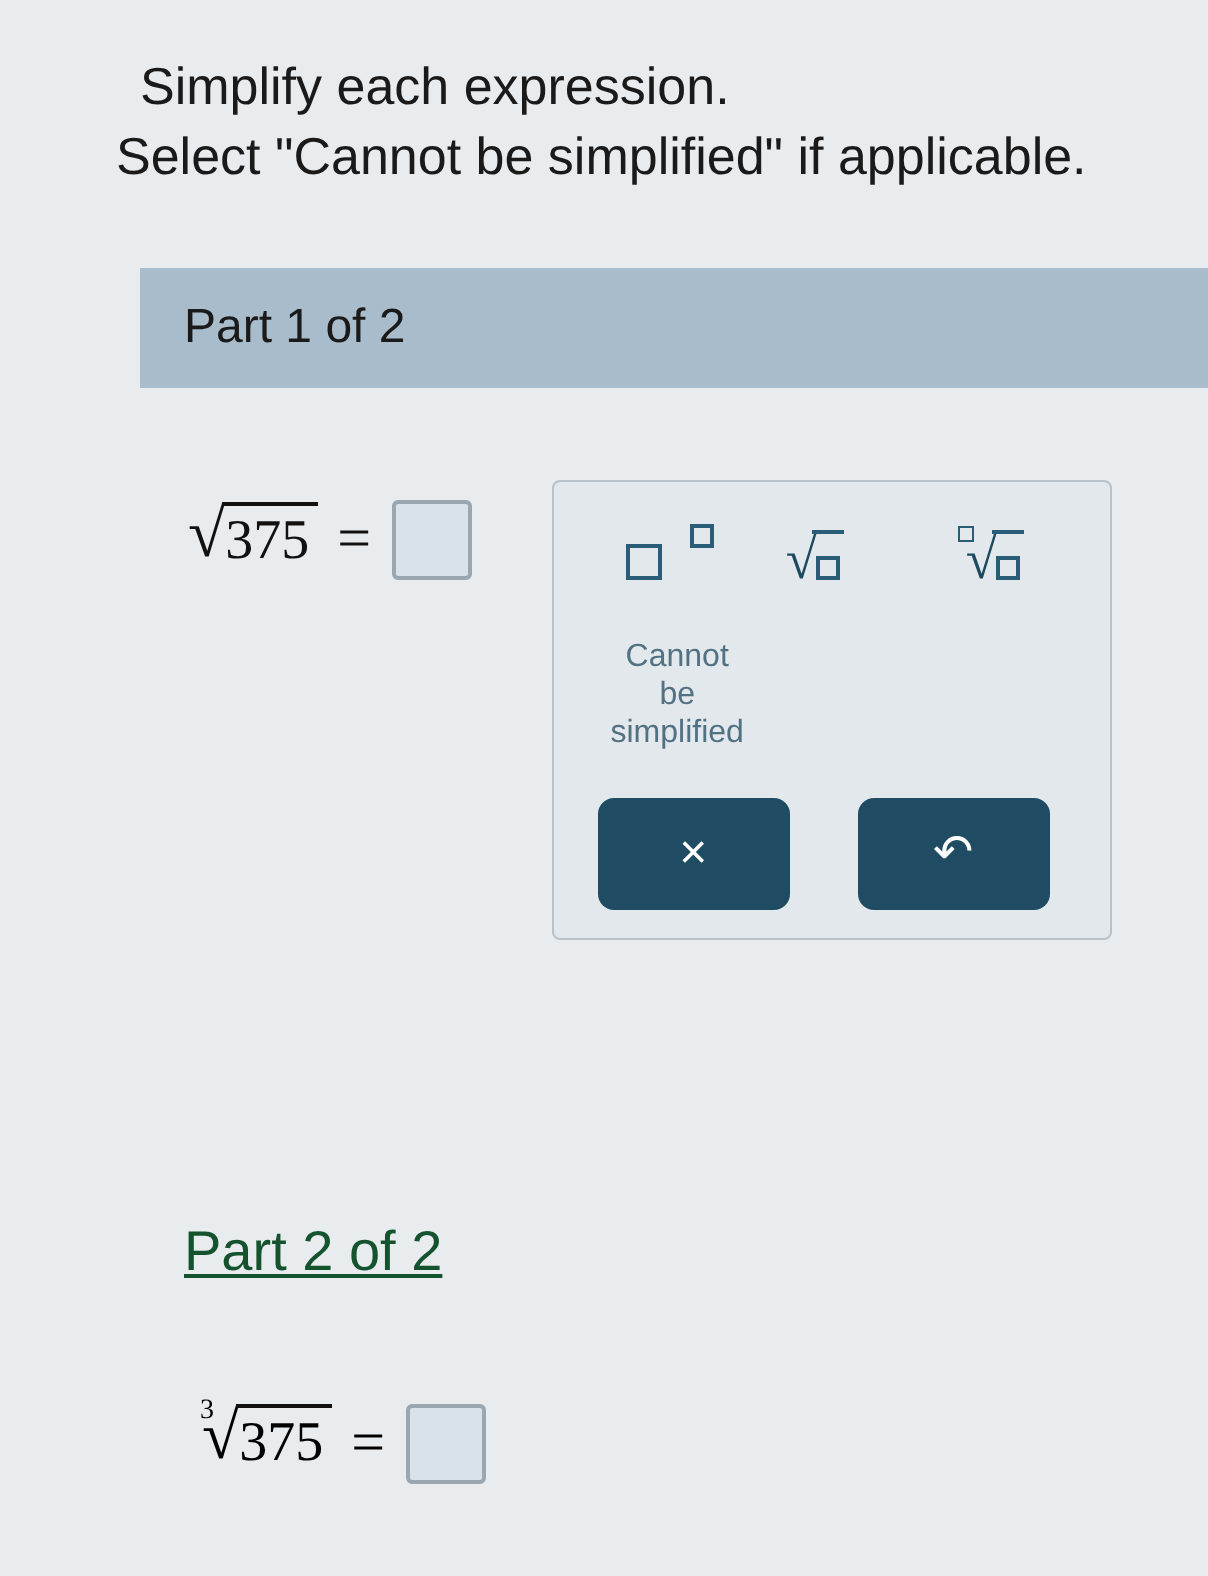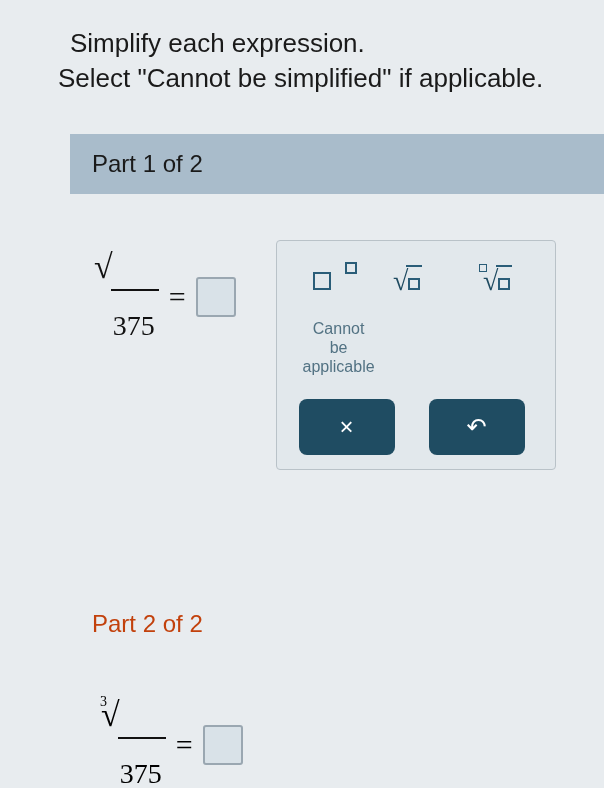--- a/index.html
+++ b/index.html
@@ -24,25 +24,26 @@
   }
   .part-header {
     background: #a9bccb;
     color: #1a1a1a;
     font-size: 24px;
     padding: 16px 22px;
     width: 560px;
     margin-bottom: 56px;
   }
   .part2-header {
-    color: #c2410c;
-    font-size: 24px;
+    color: #14532d;
+    font-size: 28px;
     padding: 10px 22px;
     margin-top: 120px;
     margin-bottom: 50px;
+    text-decoration: underline;
   }
   .equation-row {
     display: flex;
     align-items: flex-start;
     gap: 40px;
     margin-left: 24px;
   }
   .math {
     display: flex;
     align-items: center;
@@ -60,25 +61,24 @@
     position: relative;
     top: -4px;
     left: 6px;
   }
   .rad-sym {
     font-size: 34px;
     line-height: 1;
   }
   .rad-arg {
     border-top: 2px solid #111;
-    padding: 17px 4px 0 2px;
+    padding: 0 4px 0 2px;
     font-size: 28px;
     margin-left: -2px;
     line-height: 1.3;
-    margin-top: 39px;
   }
   .eq { margin: 0 10px; }
   .answer-box {
     width: 40px;
     height: 40px;
     border: 2px solid #9aa7b1;
     background: #d9e2e8;
     border-radius: 3px;
   }
   .toolbox {
@@ -184,21 +184,21 @@
       <div class="tool">
         <span class="tool-rad">
             <span class="idx"><span style="width:8px;height:8px;border:1.5px solid #2a5d78;display:inline-block;"></span></span>
             <span class="rs">√</span>
             <span class="ra"><span class="ph-sm"></span></span>
           </span>
       </div>
     </div>
     <div class="cannot" style="white-space:pre-line;">Cannot
 be
-applicable</div>
+simplified</div>
     <div class="action-row">
       <div class="action-btn">
         <span>×</span>
       </div>
       <div class="action-btn">
         <span>↶</span>
       </div>
     </div>
   </div>
 </div>

